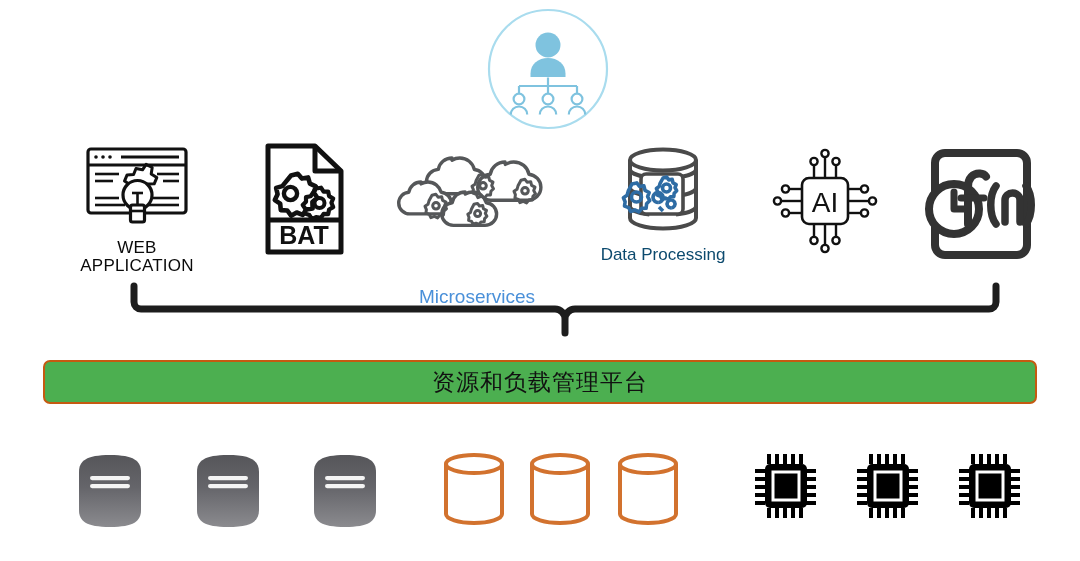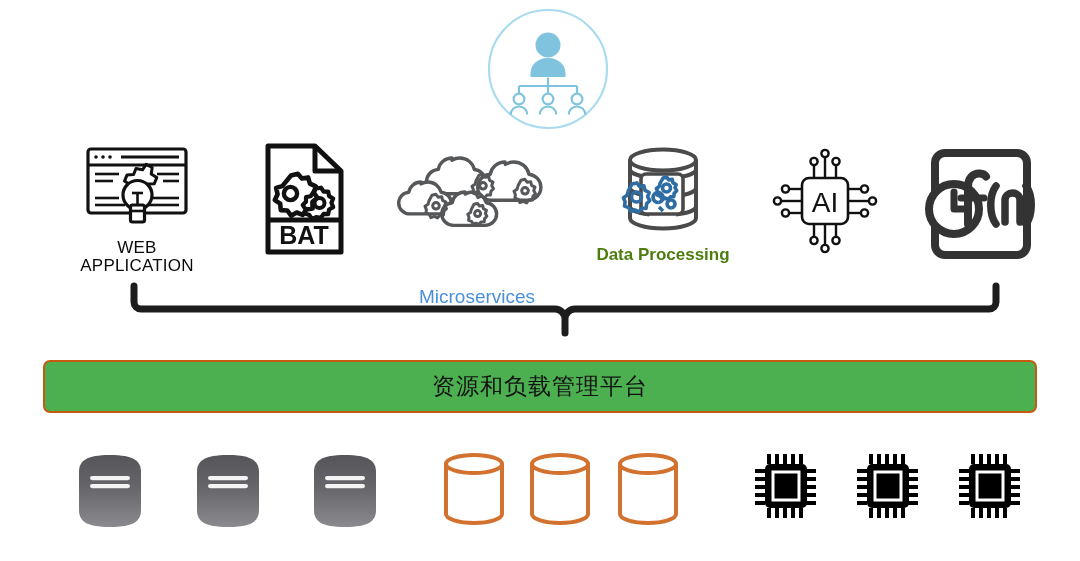--- a/index.html
+++ b/index.html
@@ -50,30 +50,30 @@
   #tile-ai  { left: 762px; top: 148px; width: 126px; }
   #tile-fn  { left: 910px; top: 142px; width: 132px; }
 
   .cap-web {
     font-size: 17px; font-weight: 400; color: #0a0a0a; letter-spacing: .2px;
   }
   .cap-micro {
     font-size: 19px; font-weight: 400; color: #4a90d9;
   }
   .cap-data {
-    font-size: 17px; font-weight: 700; color: #4d7c0f;
+    font-size: 17px; font-weight: 400; color: #0c4a6e;
   }
 
   
   #bracket { left: 120px; top: 280px; width: 890px; height: 62px; }
 
   
   #platform-bar {
     left: 43px; top: 360px;
-    width: 994px; height: 53px;
+    width: 994px; height: 44px;
     background: #4caf50;
     border: 2px solid #c55a11;
     border-radius: 7px;
     display: flex;
     align-items: center;
     justify-content: center;
     box-sizing: border-box;
   }
   #platform-bar .bar-label {
     font-family: "DejaVu Sans", "Liberation Sans", sans-serif;

